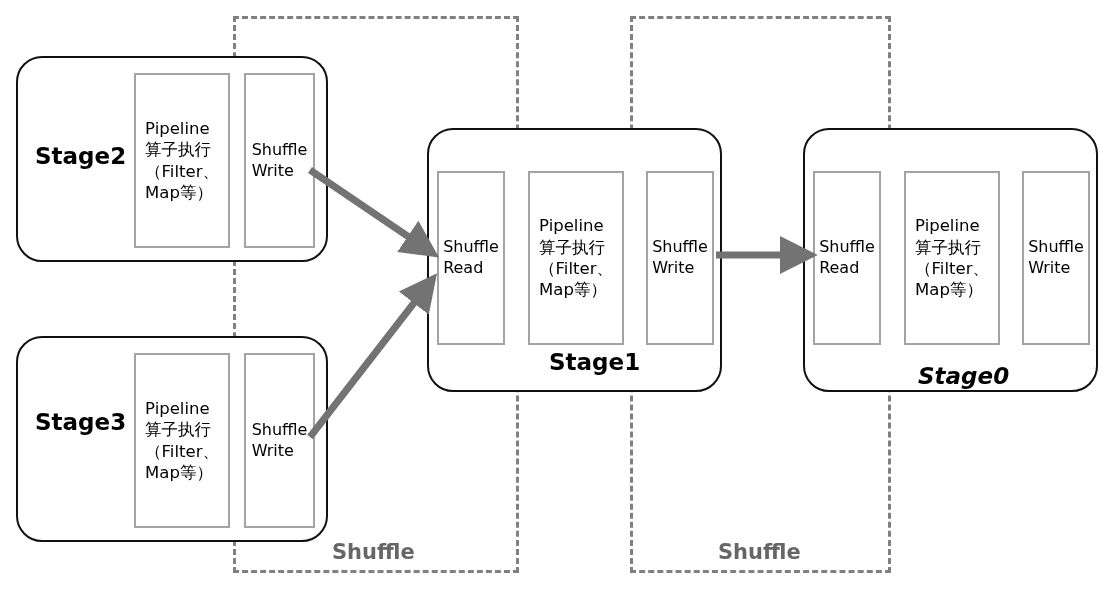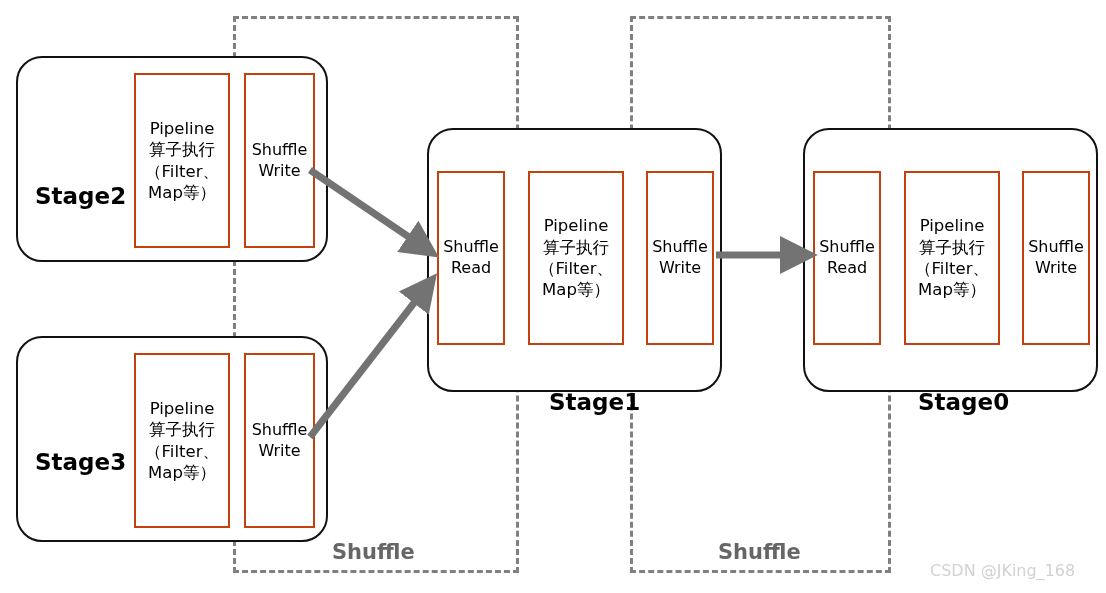--- a/index.html
+++ b/index.html
@@ -32,33 +32,32 @@
     border-radius:26px;
     background:#ffffff;
     box-sizing:border-box;
   }
   .stage-name{
     position:absolute;
     font-weight:bold;
     font-size:23px;
     color:#000000;
     white-space:nowrap;
-    margin-top:40px;
   }
 
   
   .cell{
     position:absolute;
-    border:2px solid #c2410c;
+    border:2px solid #a3a3a3;
     background:#ffffff;
     box-sizing:border-box;
     display:flex;
     align-items:center;
     justify-content:center;
-    text-align:center;
+    text-align:left;
   }
   .cell-text{
     font-size:16px;
     line-height:1.30;
     color:#000000;
     white-space:pre-line;
     padding:0 2px;
   }
   .cell-text.cn{ font-size:16.5px; }
 
@@ -139,29 +138,28 @@
     <div class="cell" style="left:99px;top:41px;width:96px;height:174px;">
       <div class="cell-text cn">Pipeline
 算子执行
 （Filter、
 Map等）</div>
     </div>
     <div class="cell" style="left:217px;top:41px;width:68px;height:174px;">
       <div class="cell-text">Shuffle
 Write</div>
     </div>
-    <div class="stage-name" style="left:113px;top:219px;">Stage0</div>
+    <div class="stage-name" style="left:113px;top:233px;font-style:italic;">Stage0</div>
   </div>
 
   <svg class="arrow-svg" viewBox="0 0 1106 593" xmlns="http://www.w3.org/2000/svg">
     <defs>
       <marker id="ah" markerWidth="6" markerHeight="6" refX="4.0" refY="3" orient="auto" markerUnits="strokeWidth">
         <path d="M0,0.3 L5.4,3 L0,5.7 z" fill="#737373"></path>
       </marker>
     </defs>
     <line x1="310" y1="170" x2="431" y2="252" stroke="#737373" stroke-width="7" marker-end="url(#ah)"></line>
     <line x1="310" y1="437" x2="431" y2="281" stroke="#737373" stroke-width="7" marker-end="url(#ah)"></line>
     <line x1="716" y1="255" x2="808" y2="255" stroke="#737373" stroke-width="7" marker-end="url(#ah)"></line>
   </svg>
 
-  <div class="watermark" style="left:930px;top:561px;">CSDN @JKing_168</div>
 
 </div>
 
 </body></html>

